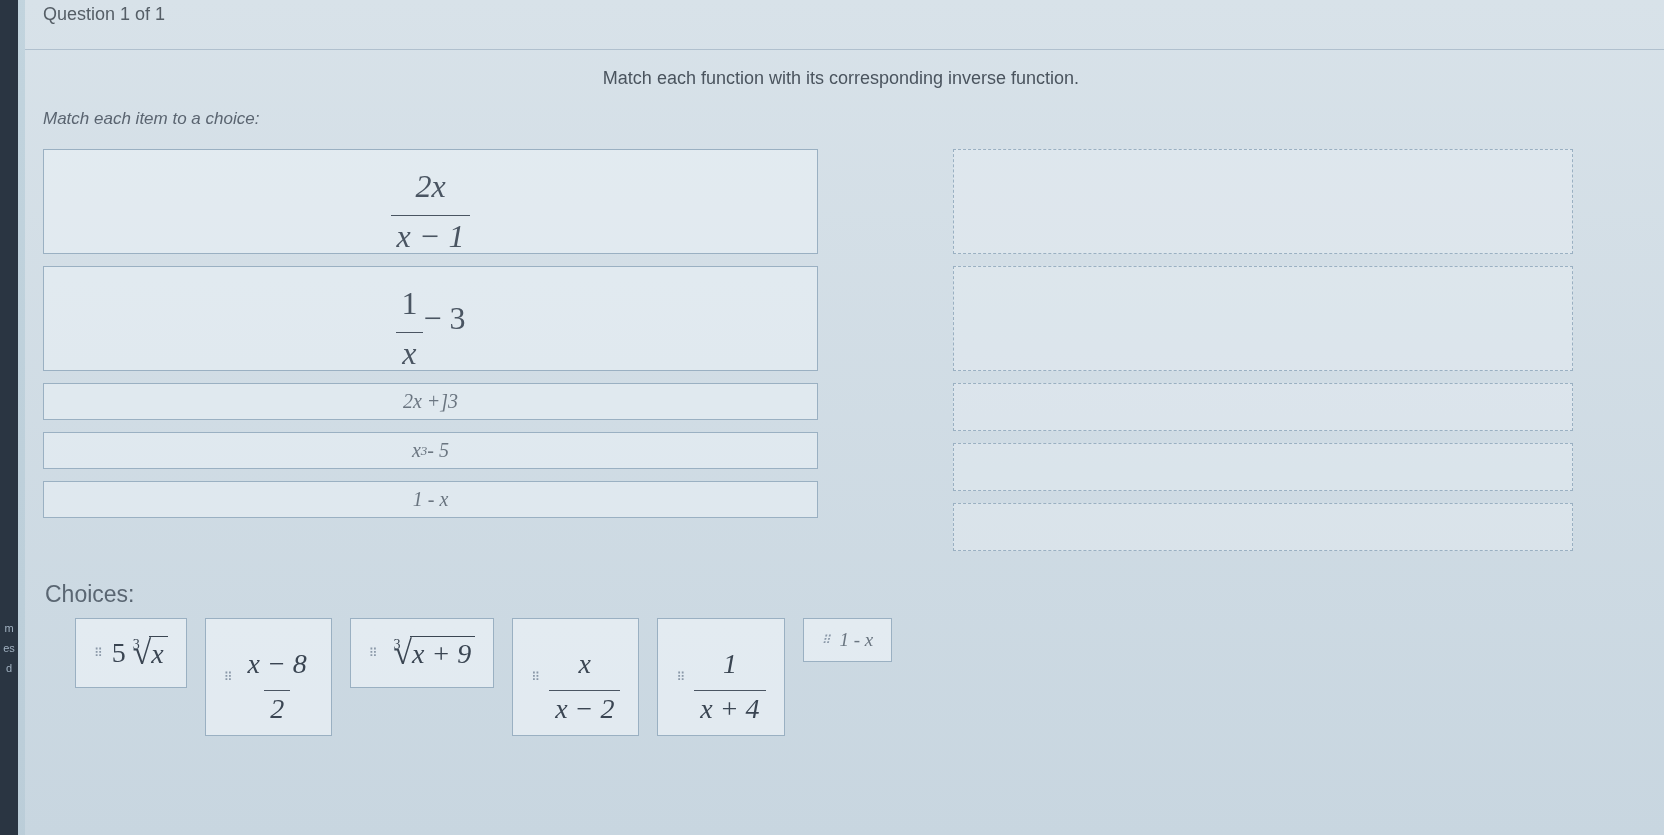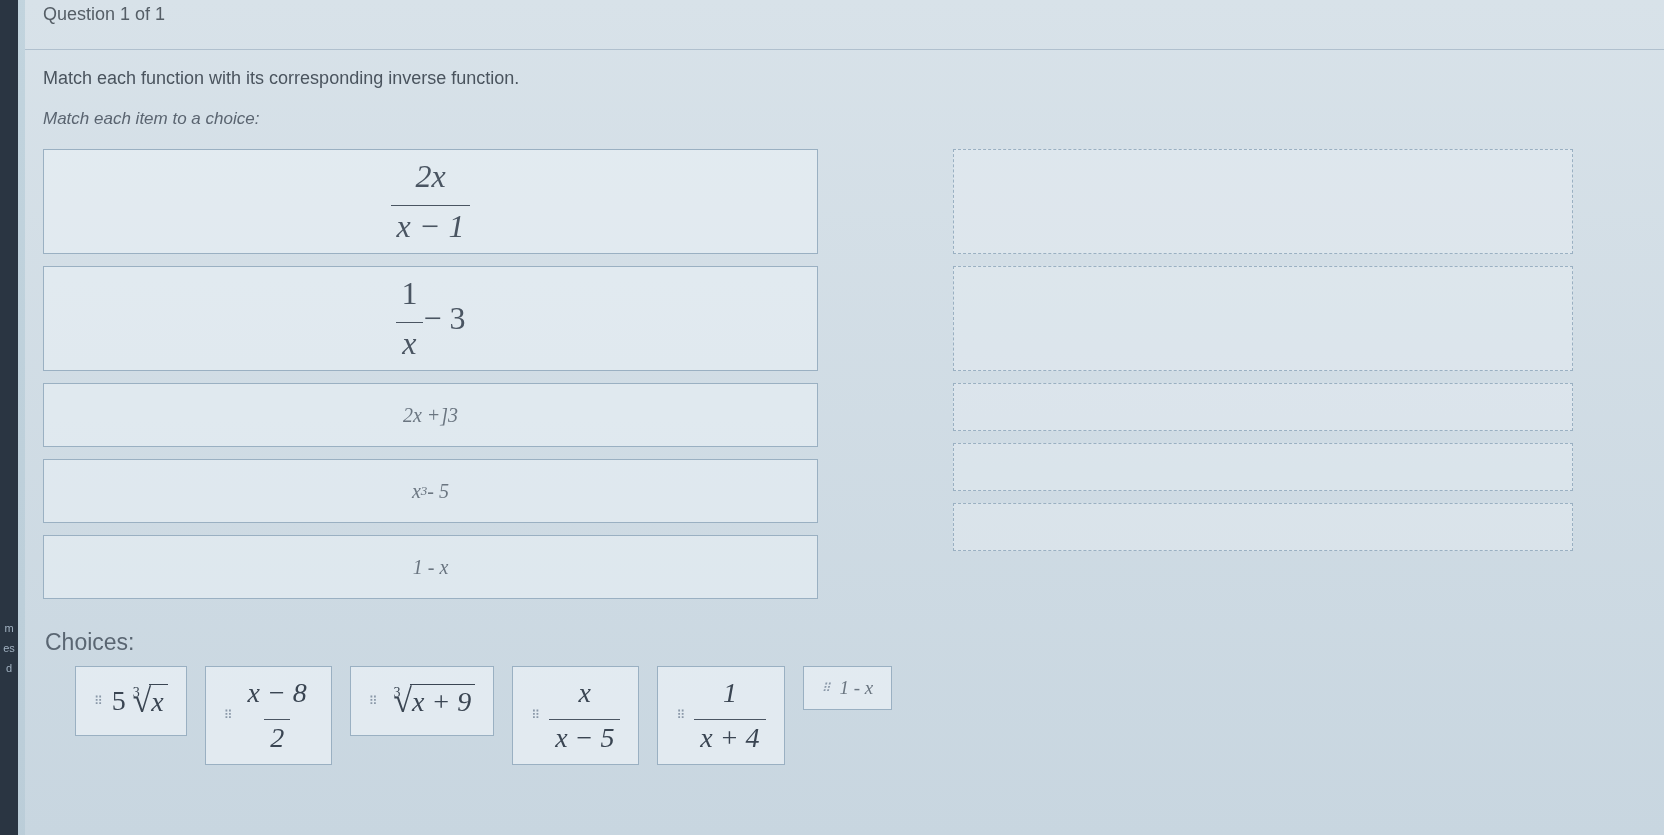--- a/index.html
+++ b/index.html
@@ -41,20 +41,21 @@
       padding: 4px 18px 24px 18px;
       color: #555e66;
       font-size: 18px;
       font-weight: 500;
       border-bottom: 1px solid #b0c0ce;
     }
     .question-text {
       padding: 18px 25px 8px 18px;
       color: #4a545e;
       font-size: 18px;
+      text-align: center;
     }
     .instruction-text {
       padding: 12px 0 20px 18px;
       color: #5a6470;
       font-size: 17px;
       font-style: italic;
     }
     .match-area {
       display: flex;
       padding: 0 18px;
@@ -66,21 +67,21 @@
       border: 1px solid #9ab0c2;
       background: rgba(240,246,250,0.5);
       margin-bottom: 12px;
       display: flex;
       align-items: center;
       justify-content: center;
       color: #4a5562;
       font-family: 'Times New Roman', serif;
     }
     .item-box.large { height: 105px; font-size: 32px; }
-    .item-box.small { height: 64px; font-size: 20px; font-style: italic; color: #6a7580; }
+    .item-box.small { height: 37px; font-size: 20px; font-style: italic; color: #6a7580; }
     .drop-box {
       border: 1px dashed #9ab0c2;
       background: rgba(245,250,253,0.3);
       margin-bottom: 12px;
     }
     .drop-box.large { height: 105px; }
     .drop-box.small { height: 48px; }
     .choices-label {
       padding: 18px 18px 10px 20px;
       color: #5a6672;
@@ -111,21 +112,21 @@
       margin-right: 10px;
       letter-spacing: -1px;
     }
     .choice-chip.small-text { font-size: 19px; font-style: italic; color: #6a7580; min-height: 44px; padding: 8px 18px; }
     .frac {
       display: inline-flex;
       flex-direction: column;
       align-items: center;
       vertical-align: middle;
     }
-    .frac .num { padding: 0 6px 2px 6px; }
+    .frac .num { padding: 0 6px 2px 6px; margin-top: 19px; }
     .frac .den { border-top: 1.5px solid #4a5562; padding: 2px 6px 0 6px; margin-top: 8px; }
     .math-i { font-style: italic; }
     .root { position: relative; display: inline-flex; align-items: center; }
     .root-deg { font-size: 0.5em; position: relative; top: -0.6em; left: 0.5em; }
     .root-sym { font-size: 1.2em; }
     .root-body { border-top: 1.5px solid #3a4552; padding: 1px 4px 0 2px; margin-left: -2px; }
     sup { font-size: 0.65em; }
   </style>
 </head>
 <body>
@@ -202,21 +203,21 @@
         <span class="root">
           <span class="root-deg">3</span>
           <span class="root-sym">√</span>
           <span class="root-body math-i">x + 9</span>
         </span>
       </div>
       <div class="choice-chip">
         <span class="grip">⠿</span>
         <span class="frac">
           <span class="num math-i">x</span>
-          <span class="den math-i">x − 5</span>
+          <span class="den math-i">x − 2</span>
         </span>
       </div>
       <div class="choice-chip">
         <span class="grip">⠿</span>
         <span class="frac">
           <span class="num math-i">1</span>
           <span class="den math-i">x + 4</span>
         </span>
       </div>
       <div class="choice-chip small-text">

